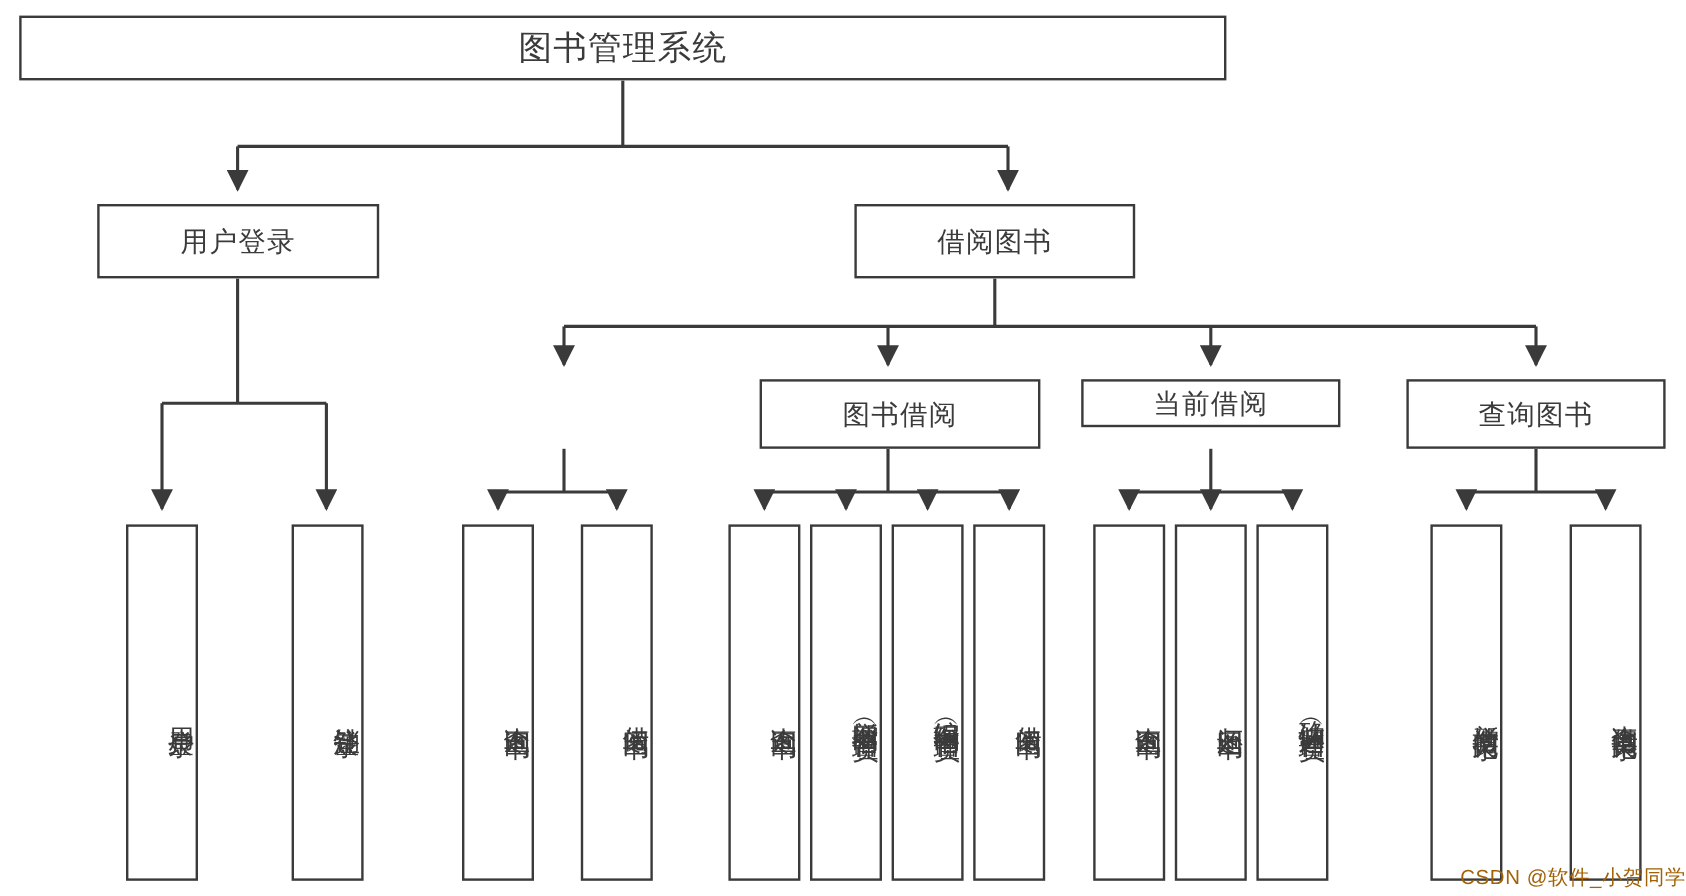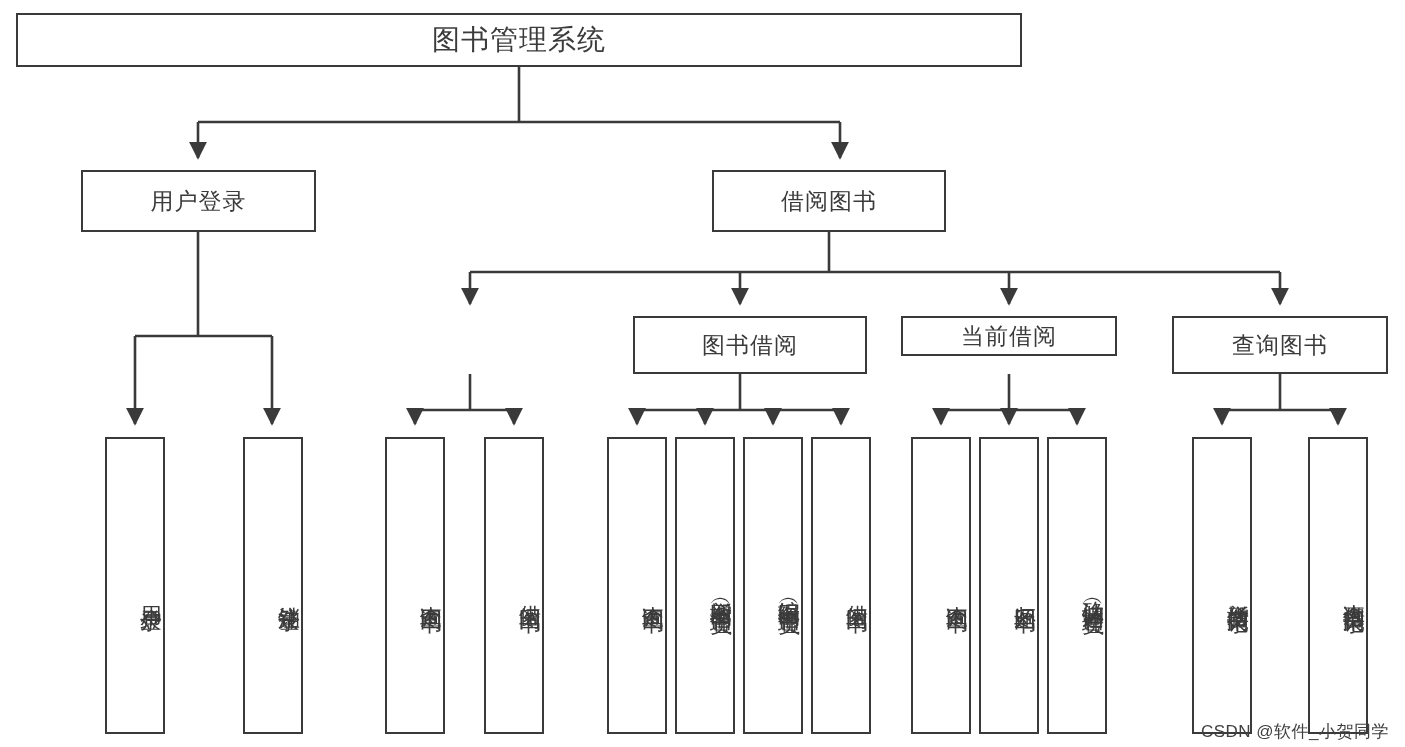--- a/index.html
+++ b/index.html
@@ -29,23 +29,23 @@
     text-orientation:upright;
     align-items:flex-start;
     justify-content:center;
     padding-top:12px;
     line-height:1.06;
     letter-spacing:2px;
   }
   .node.v span{display:block;}
   .watermark{
     position:absolute;
-    right:16px;bottom:4px;
+    right:0;bottom:4px;
     font-size:17px;
-    color:#404040;
+    color:#a16207;
     letter-spacing:0.5px;
     white-space:nowrap;
   }
 </style>
 </head>
 <body>
 
 <div id="stage">
 
   <svg id="wires" viewBox="0 0 1405 747">

